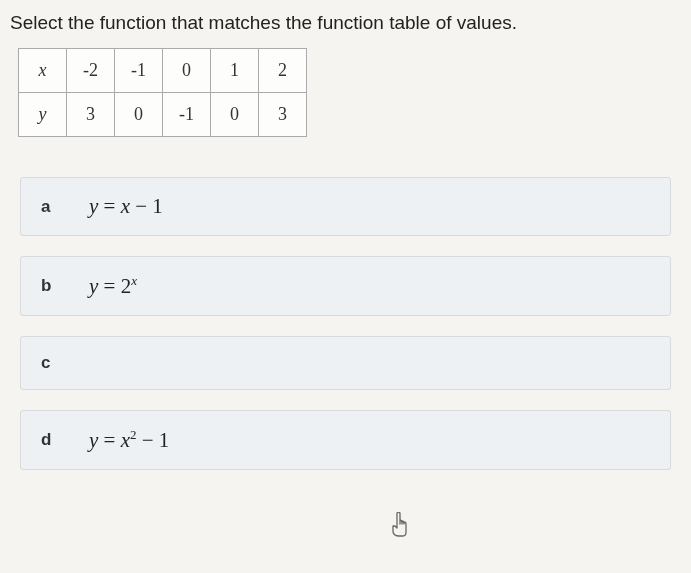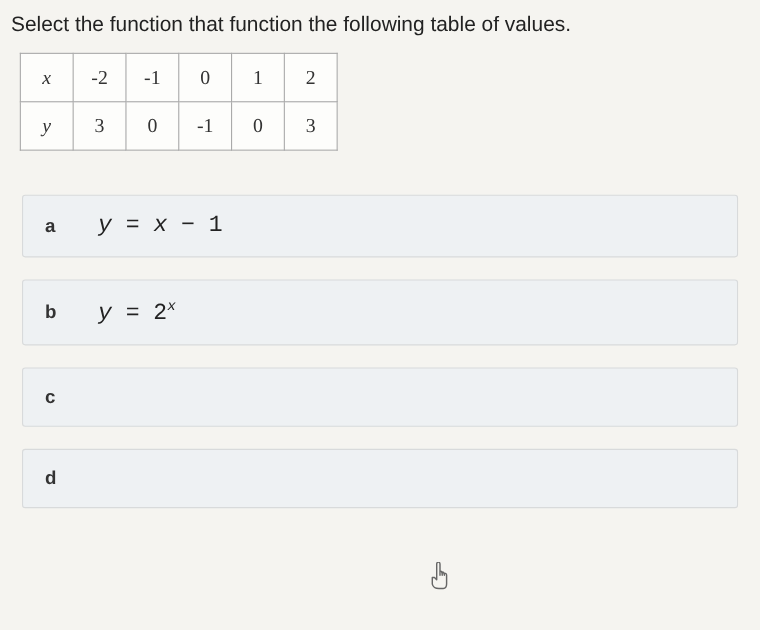--- a/index.html
+++ b/index.html
@@ -54,21 +54,21 @@
       cursor: pointer;
     }
     .choice-letter {
       font-family: Arial, sans-serif;
       font-weight: bold;
       font-size: 17px;
       color: #333;
       width: 18px;
     }
     .choice-formula {
-      font-family: Liberation Mono, monospace;
+      font-family: Liberation Serif, serif;
       font-size: 21px;
       color: #222;
       font-style: italic;
     }
     .choice-formula .rm {
       font-style: normal;
     }
     .choice-formula sup {
       font-size: 13px;
       vertical-align: super;
@@ -77,21 +77,21 @@
       position: absolute;
       bottom: 30px;
       right: 280px;
       font-size: 20px;
       color: #555;
     }
   </style>
 </head>
 <body>
 
-<div class="prompt">Select the function that function the following table of values.</div>
+<div class="prompt">Select the function that matches the function table of values.</div>
 
 <table class="value-table">
   <tbody>
       <tr>
     <td class="header">x</td>
     <td>-2</td>
     <td>-1</td>
     <td>0</td>
     <td>1</td>
     <td>2</td>
@@ -114,20 +114,21 @@
   </div>
   <div class="choice">
     <span class="choice-letter">b</span>
     <span class="choice-formula"><span class="it">y</span> <span class="rm">= 2</span><sup><span class="it">x</span></sup></span>
   </div>
   <div class="choice">
     <span class="choice-letter">c</span>
   </div>
   <div class="choice">
     <span class="choice-letter">d</span>
+    <span class="choice-formula"><span class="it">y</span> <span class="rm">=</span> <span class="it">x</span><sup><span class="rm">2</span></sup> <span class="rm">− 1</span></span>
   </div>
 </div>
 
 <div class="cursor-icon">
   <svg width="22" height="26" viewBox="0 0 22 26">
     <path d="M8 2 L8 16 L6 14 L4 14 L4 20 Q5 24 10 24 L14 24 Q17 24 17 20 L17 12 Q17 10 15 10 L15 12 Q15 9 13 9 L13 12 Q13 8 11 8 L11 12 L11 2 Q11 0 9.5 0 Q8 0 8 2 Z" fill="none" stroke="#666" stroke-width="1.3" stroke-linejoin="round"></path>
   </svg>
 </div>
 
 </body></html>

